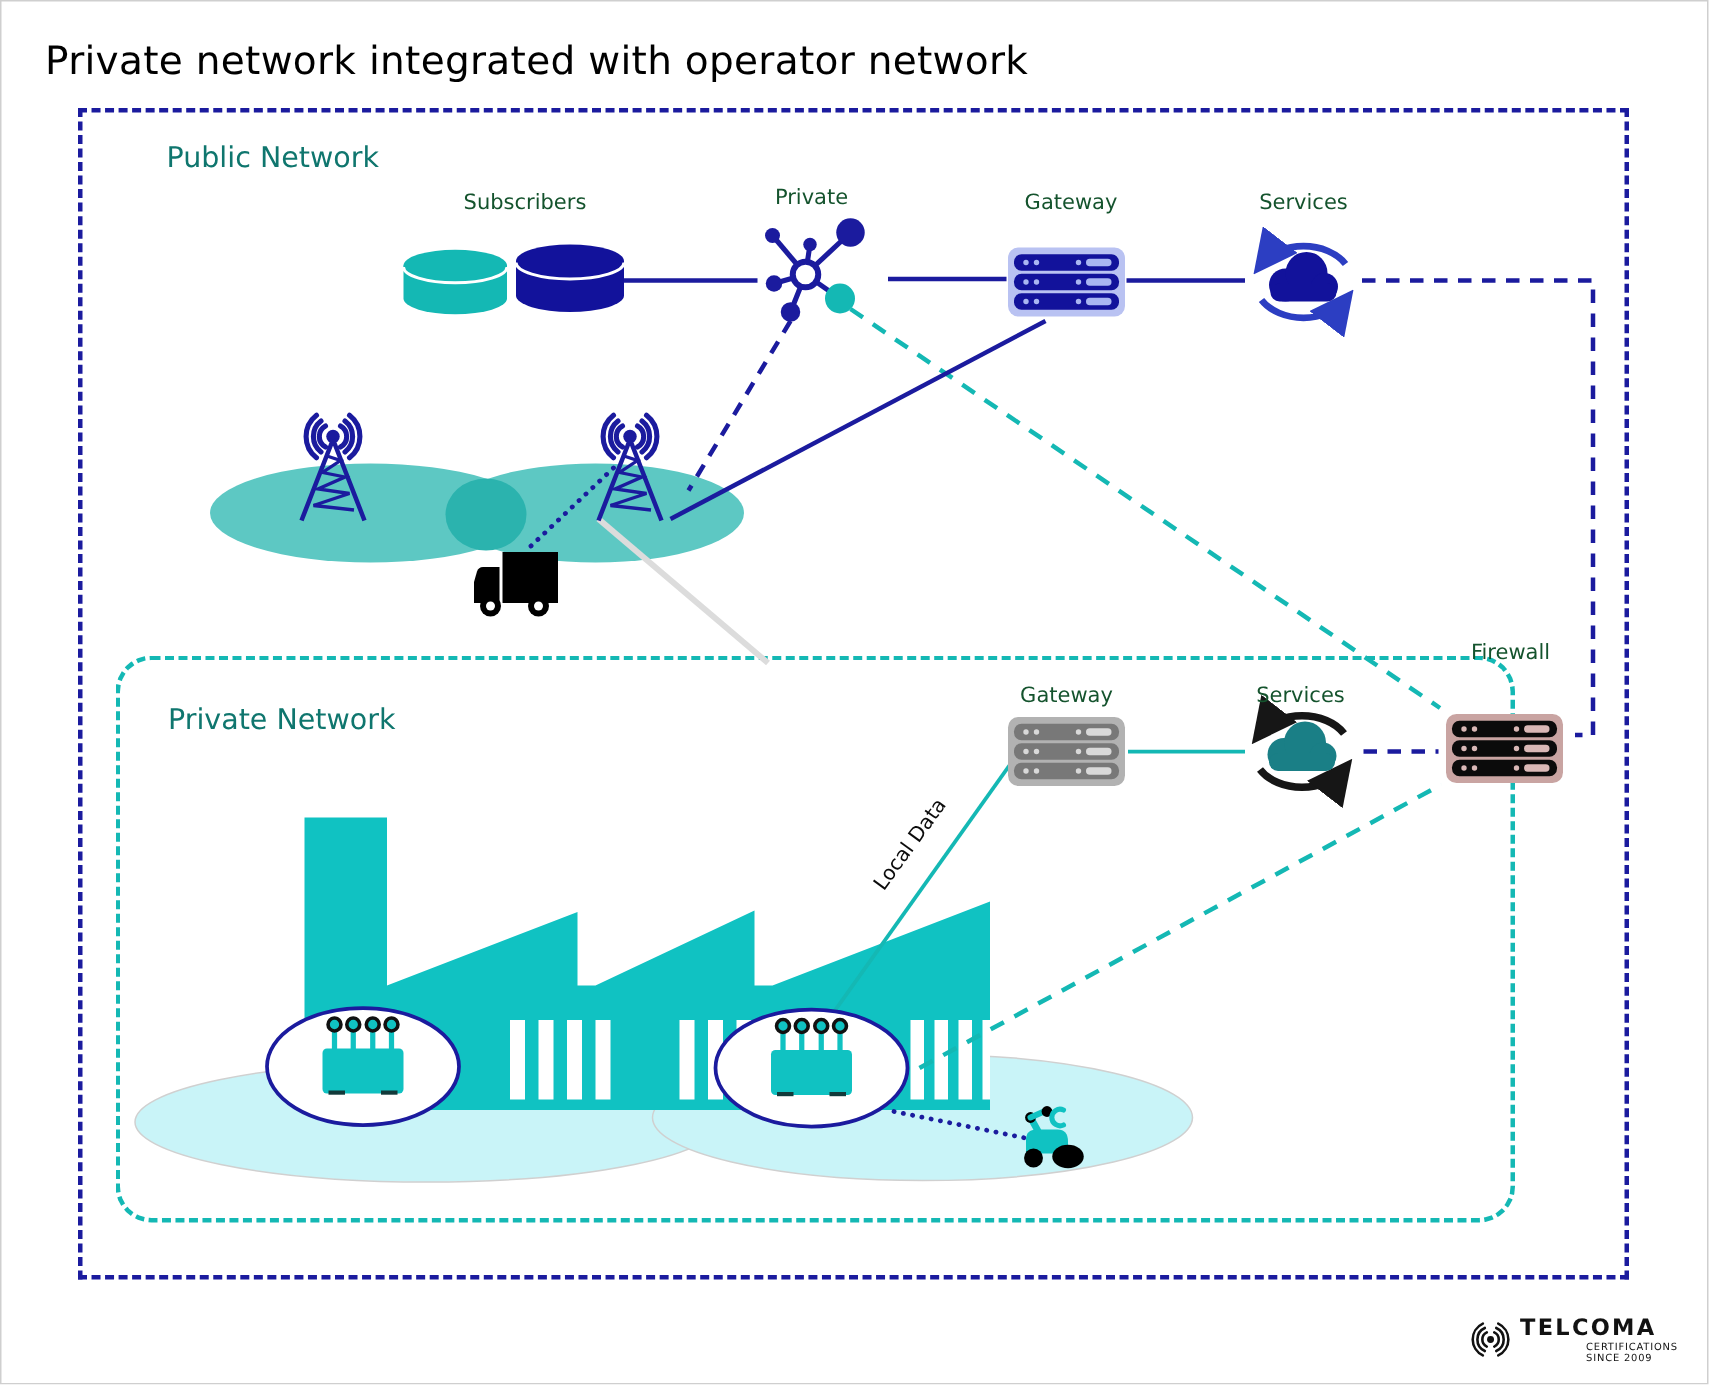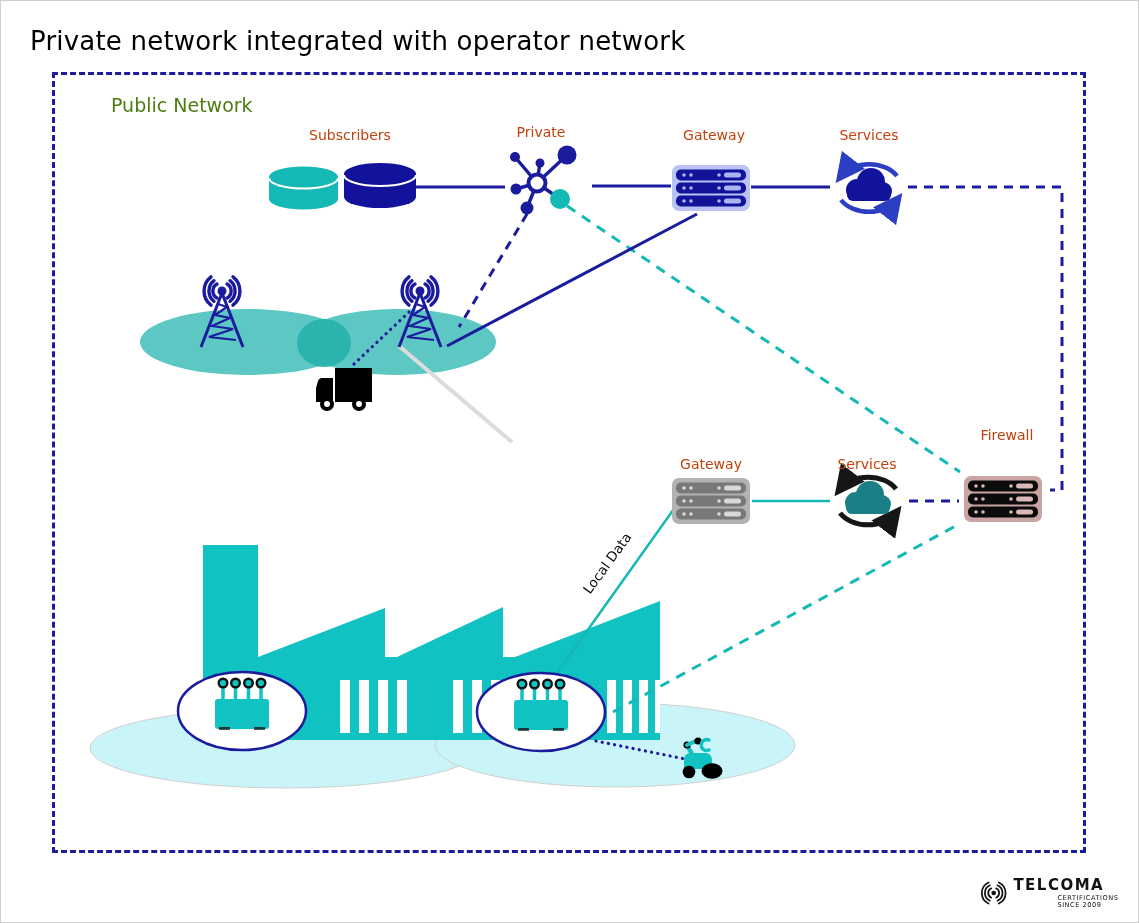--- a/index.html
+++ b/index.html
@@ -9,25 +9,25 @@
   }
   html,body{margin:0;padding:0;background:#ffffff;}
   .canvas{
     position:relative;width:1139px;height:923px;background:#ffffff;overflow:hidden;
     font-family:"DejaVu Sans","Liberation Sans",sans-serif;
     box-shadow:0 0 0 1px #cfcfcf inset;
   }
   .title{position:absolute;left:30px;top:26px;font-size:26px;font-weight:500;color:#000;letter-spacing:0.2px;}
   .public-box{position:absolute;left:52px;top:72px;width:1028px;height:775px;border:3px dashed var(--navy);}
   .private-box{position:absolute;left:77px;top:437px;width:927px;height:372px;border:3px dashed var(--teal);border-radius:24px;}
-  .box-label{position:absolute;font-size:19px;font-weight:500;color:#4d7c0f;white-space:nowrap;}
+  .box-label{position:absolute;font-size:19px;font-weight:500;color:#0f766e;white-space:nowrap;}
   .public-box .box-label{left:56px;top:19px;}
   .private-box .box-label{left:32px;top:29px;}
   .lay{position:absolute;left:0;top:0;}
-  .nlabel{position:absolute;transform:translateX(-50%);font-size:14px;font-weight:500;color:#c2410c;white-space:nowrap;}
+  .nlabel{position:absolute;transform:translateX(-50%);font-size:14px;font-weight:500;color:#14532d;white-space:nowrap;}
   .ldlabel{position:absolute;left:607px;top:563px;transform:translate(-50%,-50%) rotate(-54deg);font-size:13.5px;font-weight:500;color:#0b0b0b;white-space:nowrap;}
   .logo{position:absolute;left:978px;top:874px;display:flex;align-items:center;gap:4px;color:#121212;}
   .logo-text{display:flex;flex-direction:column;align-items:flex-start;line-height:1;}
   .logo-name{font-size:15px;font-weight:bold;letter-spacing:1.5px;}
   .logo-tagline{font-size:6.6px;letter-spacing:0.55px;margin-top:2px;margin-left:44px;}
   
   .ln{fill:none;stroke-linejoin:round;}
   .navy3{stroke:var(--navy);stroke-width:3;}
   .navyd{stroke:var(--navy);stroke-width:3;stroke-dasharray:9 7;}
   .teald{stroke:var(--teal);stroke-width:3;stroke-dasharray:10 8;}
@@ -44,20 +44,23 @@
 <body>
 
 <div class="canvas">
 
   <div class="title">Private network integrated with operator network</div>
 
   <div class="public-box">
     <div class="box-label">Public Network</div>
   </div>
 
+  <div class="private-box">
+    <div class="box-label">Private Network</div>
+  </div>
 
   <svg class="lay" width="1140" height="923" viewBox="0 0 1140 923">
     <defs>
       <marker id="ah-pub" viewBox="0 0 10 10" refX="7" refY="5" markerWidth="6.5" markerHeight="6.5" orient="auto">
         <path d="M0,0 L10,5 L0,10 z" style="fill:var(--arrow-blue)"></path>
       </marker>
       <marker id="ah-priv" viewBox="0 0 10 10" refX="7" refY="5" markerWidth="6" markerHeight="6" orient="auto">
         <path d="M0,0 L10,5 L0,10 z" fill="#161616"></path>
       </marker>
 

